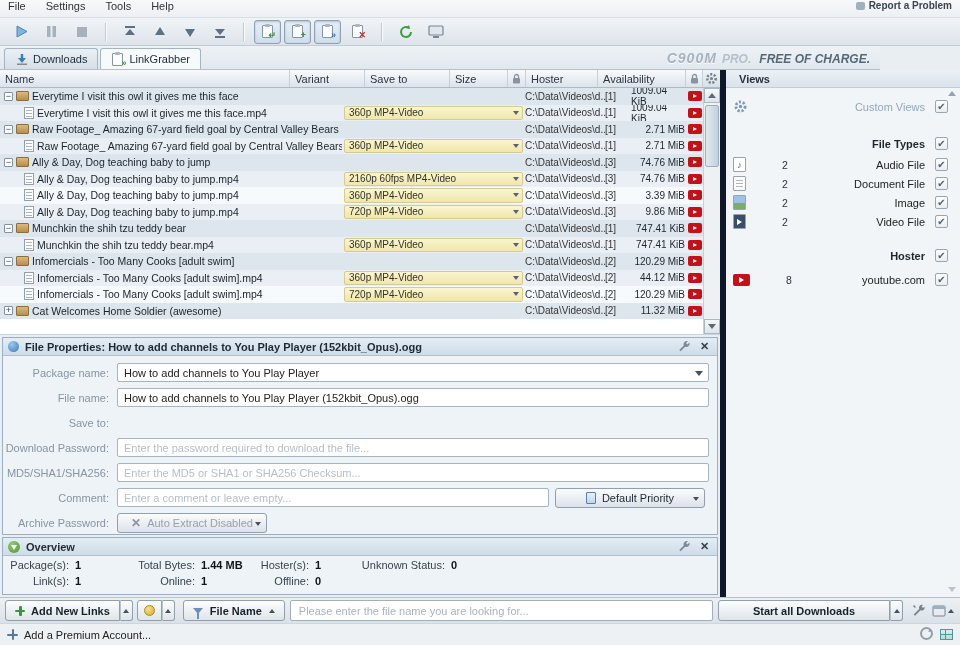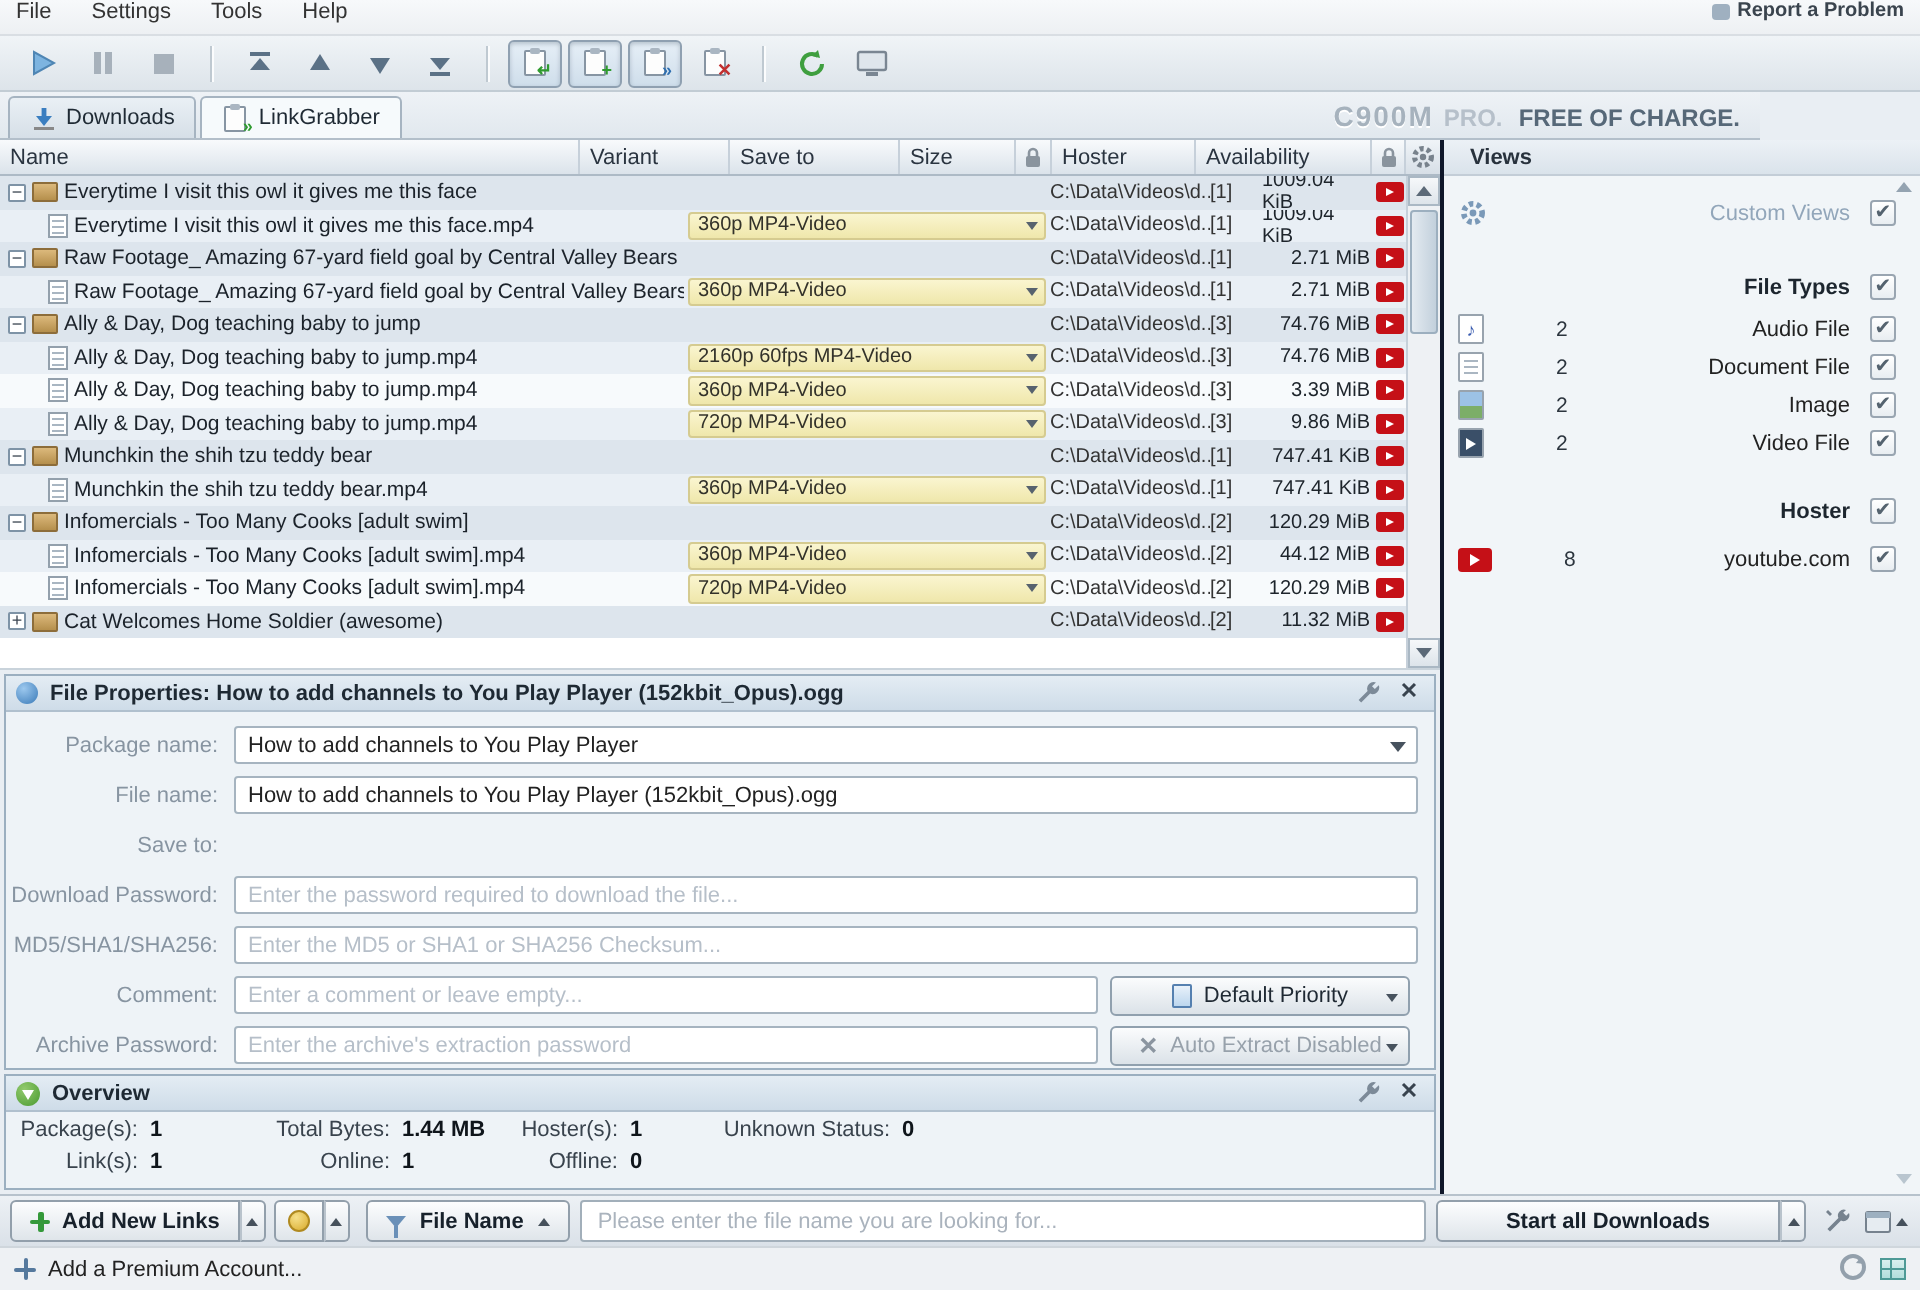--- a/index.html
+++ b/index.html
@@ -23,21 +23,21 @@
   .clip{width:11px;height:13px;background:#fdfdfd;border:1px solid #8795a3;border-radius:1px;position:relative;}
   .clip::before{content:"";position:absolute;top:-2px;left:2px;width:5px;height:3px;background:#aab6c2;border-radius:1px;}
   .clip .mark{position:absolute;right:-4px;bottom:-3px;font-size:9px;font-weight:bold;line-height:9px;}
   .mark.green{color:#2f9b2f;} .mark.blue{color:#2f6fb0;} .mark.red{color:#c23030;}
 
   
   .tabsbar{position:absolute;top:46px;left:0;width:880px;height:24px;background:linear-gradient(#eef2f6,#e1e8ee);border-bottom:1px solid #b3bfca;display:flex;align-items:flex-end;padding:0 4px;}
   .tab{height:21px;display:flex;align-items:center;gap:5px;padding:0 10px;margin-right:2px;border:1px solid #a6b4c1;border-bottom:none;border-radius:3px 3px 0 0;background:linear-gradient(#eaf0f5,#d6dfe7);color:#1f2a34;}
   .tab.active{background:#f6fafc;}
   .tabico{width:13px;height:13px;display:flex;align-items:center;justify-content:center;}
-  .logo{position:absolute;right:10px;top:4px;white-space:nowrap;}
+  .logo{position:absolute;right:10px;top:4px;font-style:italic;white-space:nowrap;}
   .logo-brand{font-size:14px;font-weight:bold;color:#a6b2bd;letter-spacing:1px;text-shadow:0 1px 0 #fff;}
   .logo-pro{font-size:12px;font-weight:bold;color:#b6c0ca;margin-left:2px;}
   .logo-free{font-size:12px;font-weight:bold;color:#56namespace68;color:#566878;margin-left:5px;}
 
   
   .leftcol{position:absolute;left:0;top:70px;width:720px;height:527px;background:#e9eef3;}
   .tablebox{position:absolute;left:0;top:0;width:720px;height:265px;background:#fff;border-bottom:1px solid #c9d3db;}
 
   
   .thead{position:absolute;top:0;left:0;width:720px;height:18px;display:flex;background:linear-gradient(#f8fafc,#dbe3eb);border-bottom:1px solid #adbac6;}
@@ -106,21 +106,21 @@
   .pbtn.disabled{color:#97a1ab;}
   .prio-ico{width:10px;height:12px;background:linear-gradient(#e8f1fa,#bcd6ee);border:1px solid #5580b0;border-radius:1px;flex:none;}
   .x-ico{color:#8b95a0;font-weight:bold;font-size:12px;line-height:12px;}
 
   
   .ostats{display:grid;grid-template-columns:66px 34px 92px 58px 56px 36px 100px 40px;padding:3px 6px;row-gap:4px;align-items:center;}
   .ol{color:#39434d;text-align:right;padding-right:6px;white-space:nowrap;}
   .ov{font-weight:bold;color:#0f151b;}
 
   
-  .sidebar{position:absolute;left:720px;top:70px;width:240px;height:527px;background:#f1f5f8;border-left:2px solid #0f172a;}
+  .sidebar{position:absolute;left:720px;top:70px;width:240px;height:527px;background:#f1f5f8;border-left:6px solid #0f172a;}
   .sb-head{height:18px;background:linear-gradient(#ecf1f6,#dae3eb);border-bottom:1px solid #c3cdd7;display:flex;align-items:center;padding:0 13px;font-weight:bold;color:#28323d;}
   .sb-up{position:absolute;top:21px;right:4px;width:0;height:0;border-left:4px solid transparent;border-right:4px solid transparent;border-bottom:5px solid #94a3b1;}
   .sb-down{position:absolute;bottom:5px;right:4px;width:0;height:0;border-left:4px solid transparent;border-right:4px solid transparent;border-top:5px solid #b9c5cf;}
   .sb-row{display:flex;align-items:center;height:19px;padding:0 12px 0 7px;}
   .sb-label{margin-left:auto;margin-right:10px;white-space:nowrap;}
   .sb-label.custom{color:#92a6ba;}
   .sb-label.boldlbl{font-weight:bold;color:#1d262f;}
   .sb-count{margin-left:36px;font-size:10.5px;color:#2c353e;width:14px;flex:none;}
   .cb{width:13px;height:13px;border:1px solid #99a5b1;border-radius:2px;background:linear-gradient(#ffffff,#e8edf1);display:flex;align-items:center;justify-content:center;flex:none;}
   .cb span{font-size:10px;line-height:10px;color:#55636f;}
@@ -670,21 +670,20 @@
             <span class="pbtn">
               <span class="prio-ico"></span>
               <span>Default Priority</span>
               <span class="dd"></span>
             </span>
           </div>
         </div>
         <div class="frow">
           <span class="flabel">Archive Password:</span>
           <div class="fwrap">
-            <input class="fld fixed" placeholder="Enter the archive's extraction password" style="">
             <span class="pbtn disabled">
               <span class="x-ico">✕</span>
               <span>Auto Extract Disabled</span>
               <span class="dd"></span>
             </span>
           </div>
         </div>
       </div>
     </div>
 

